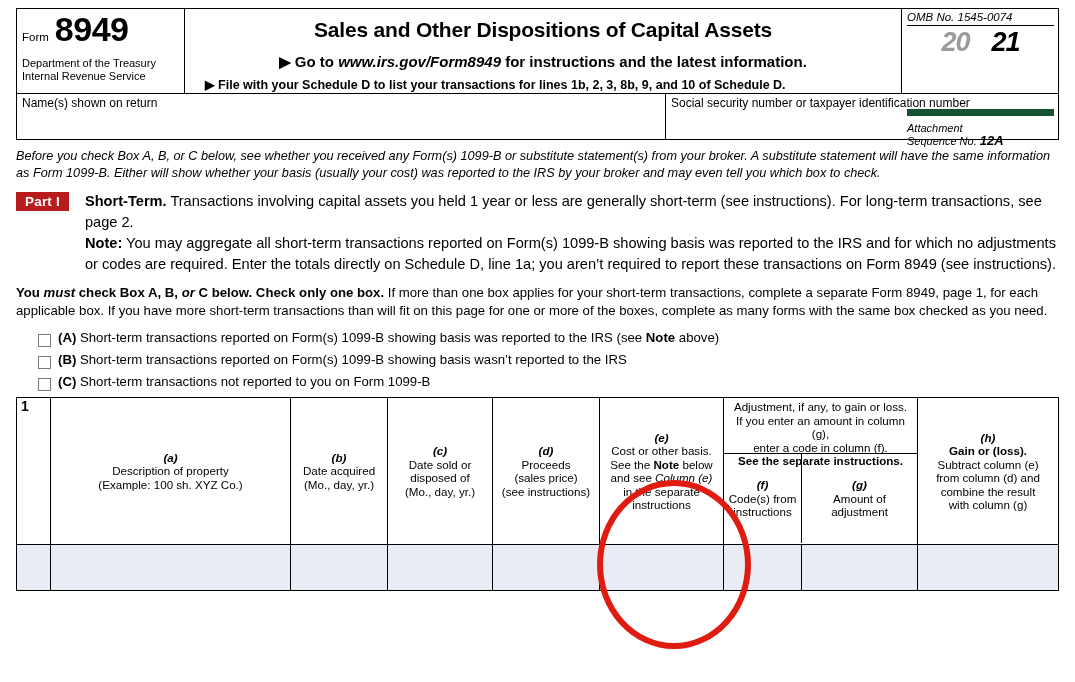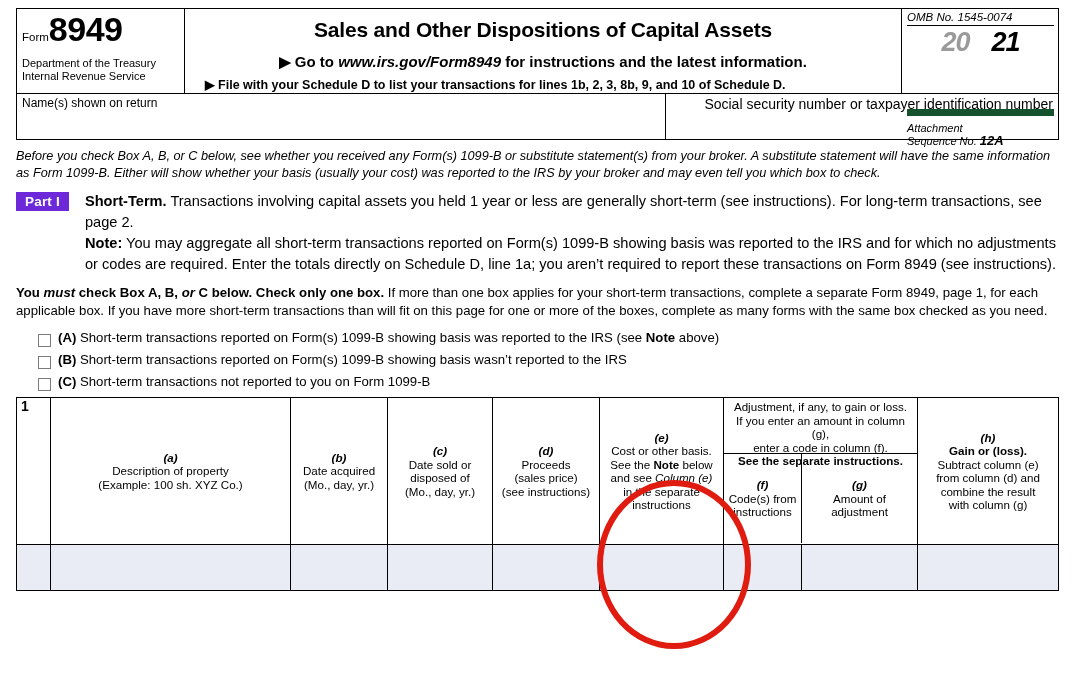--- a/index.html
+++ b/index.html
@@ -33,20 +33,21 @@
   .hdr-left {
     width: 168px;
     border-right: 1.5px solid #000;
     box-sizing: border-box;
     padding: 2px 4px 2px 5px;
     position: relative;
   }
   .form-line {
     display: flex;
     align-items: baseline;
+    gap: 6px;
   }
   .form-word {
     font-size: 11.5px;
     padding-top: 12px;
   }
   .form-number {
     font-size: 34px;
     font-weight: bold;
     letter-spacing: -0.5px;
     line-height: 36px;
@@ -133,41 +134,40 @@
     flex: 1;
     border-right: 1.5px solid #000;
     box-sizing: border-box;
     padding: 2px 5px;
     font-size: 12px;
   }
   .namerow .cellB {
     width: 392px;
     box-sizing: border-box;
     padding: 2px 5px;
-    font-size: 14px;
-    text-align: right;
+    font-size: 12px;
   }
   .fillbox { height: 24px; }
 
   
   .intro {
     font-size: 12.7px;
     font-style: italic;
     line-height: 16.5px;
     margin-top: 8px;
   }
 
   
   .partrow {
     display: flex;
     margin-top: 10px;
     align-items: flex-start;
   }
   .part-badge {
-    background: #6d28d9;
+    background: #b91c1c;
     color: #fff;
     font-weight: bold;
     font-size: 13.5px;
     padding: 2px 9px 2px 9px;
     margin-right: 16px;
     margin-top: 1px;
     letter-spacing: 0.2px;
   }
   .part-text {
     font-size: 14.6px;

